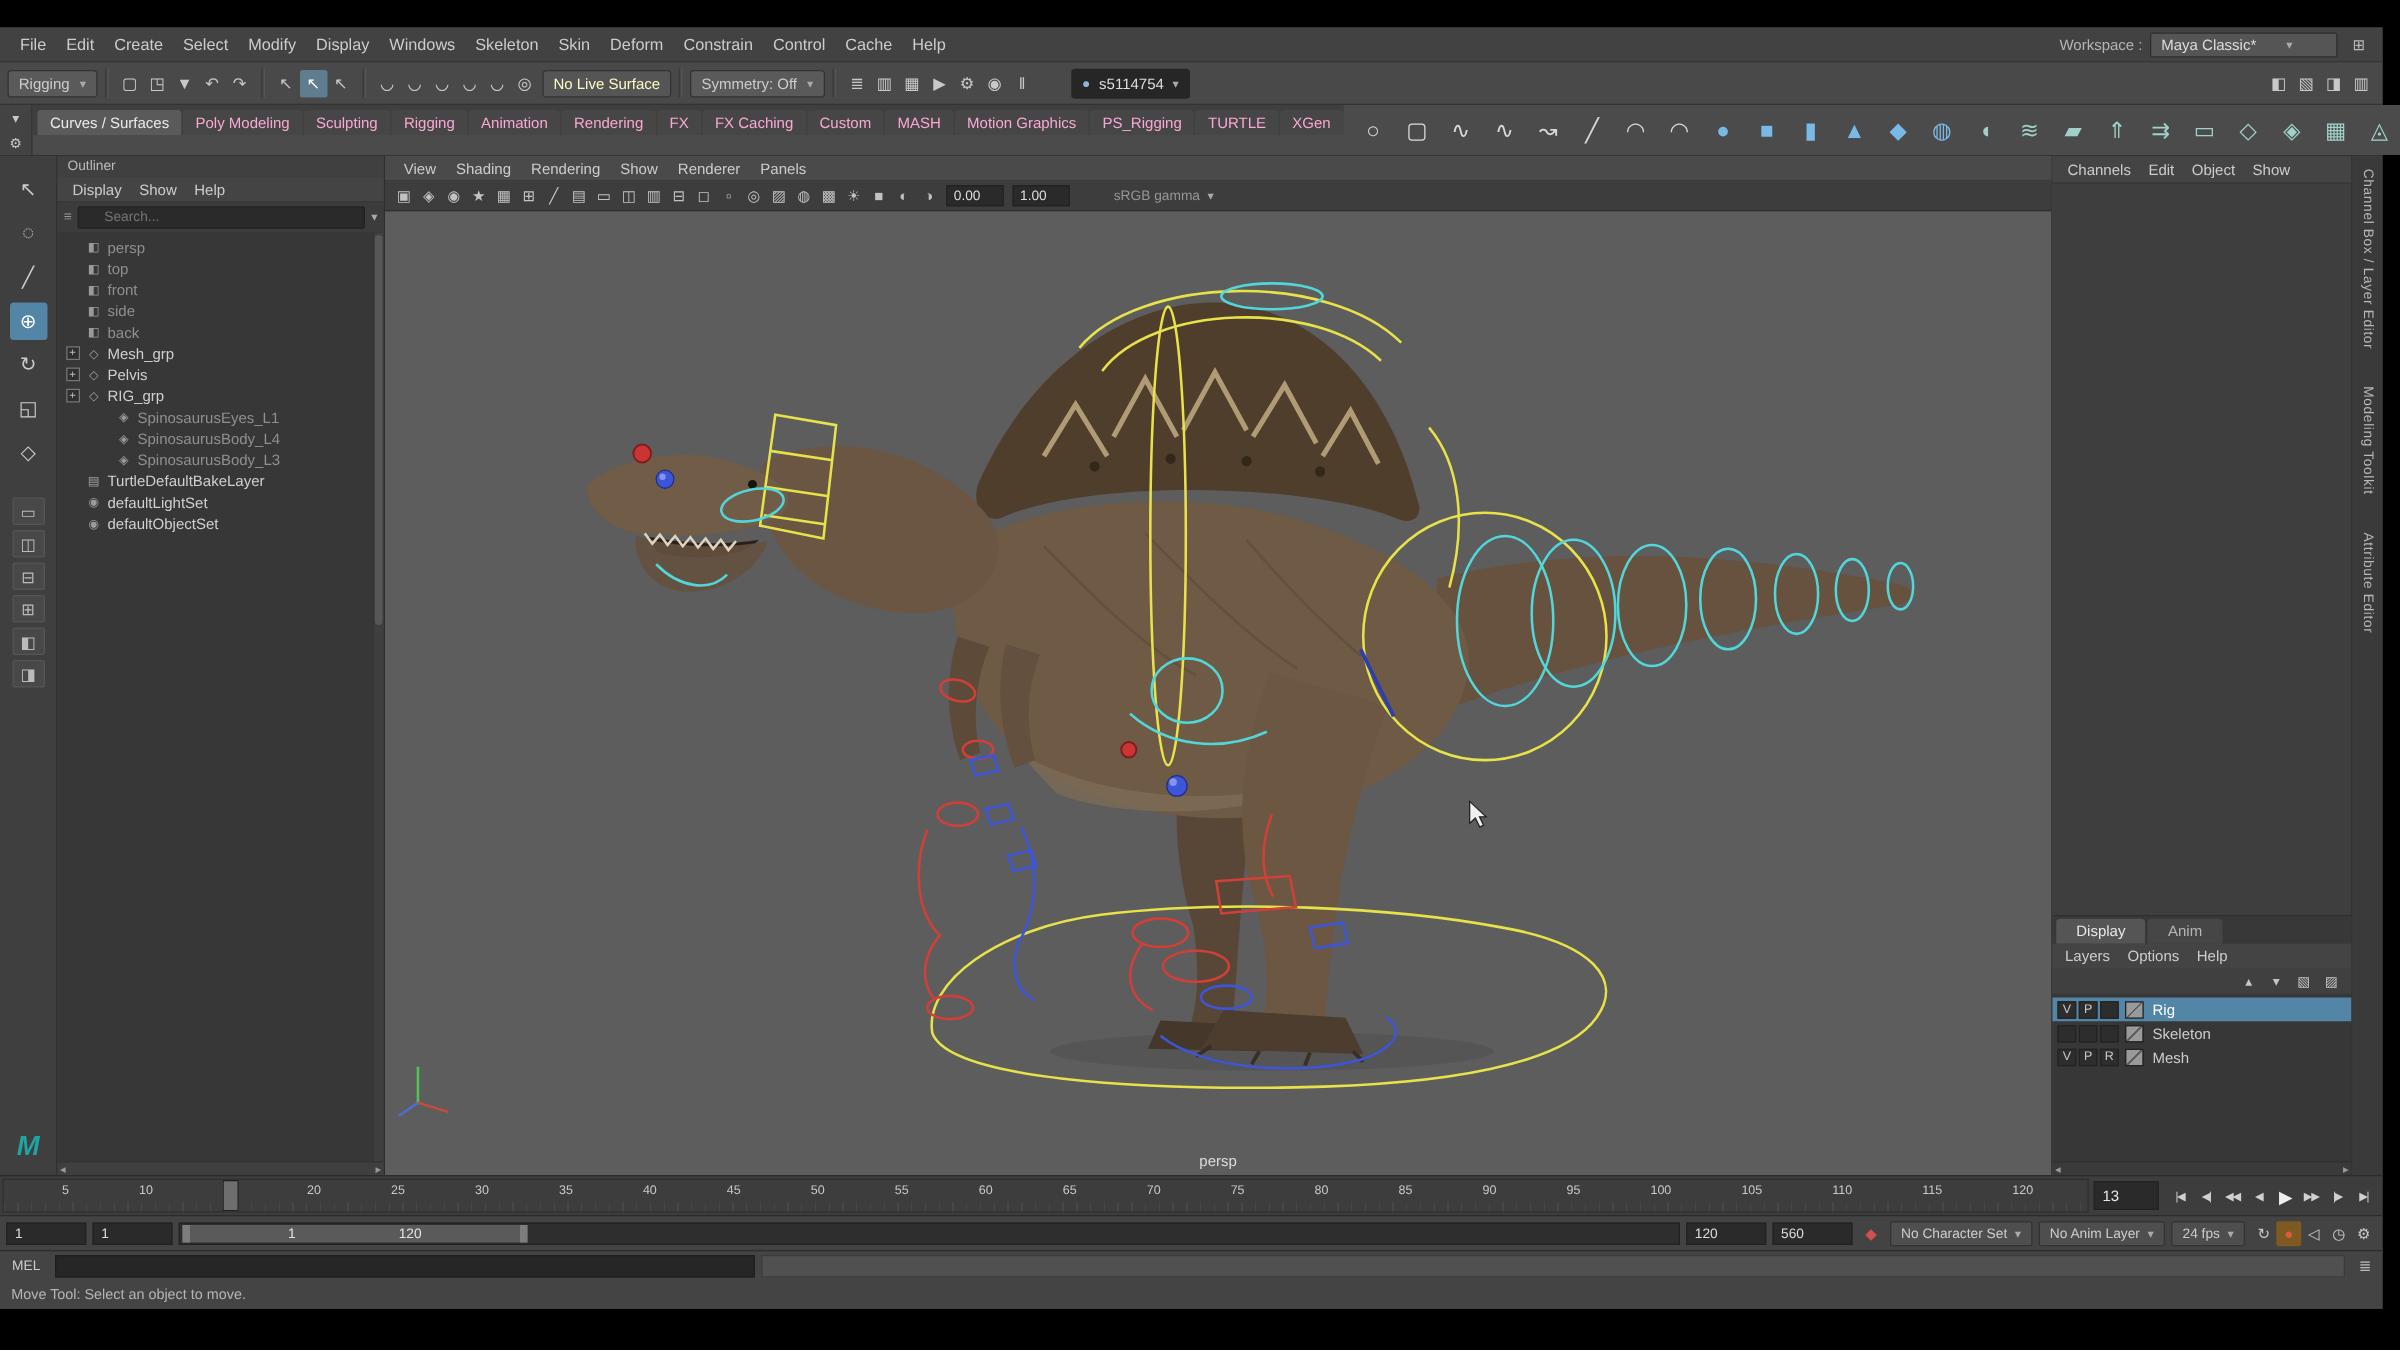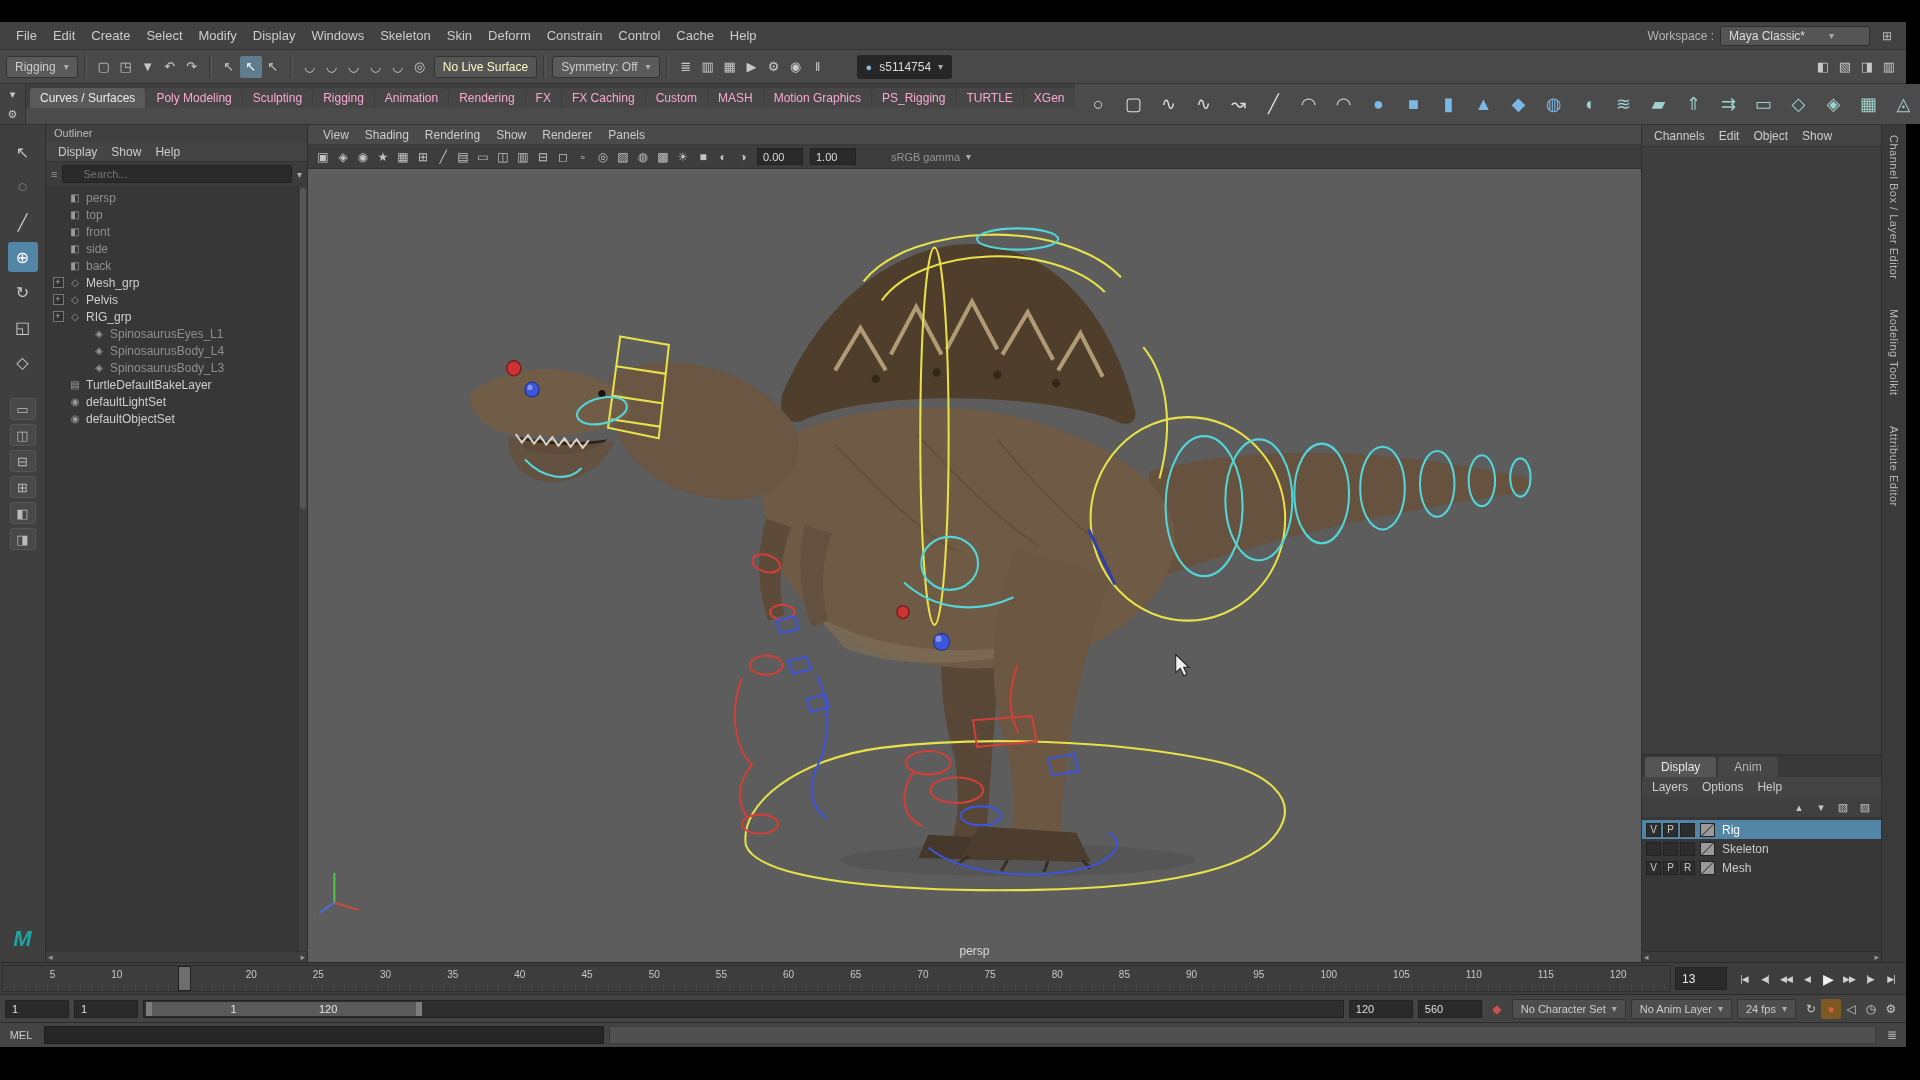--- a/index.html
+++ b/index.html
@@ -739,14 +739,17 @@
       </div>
   </div>
 
   <div class="commandrow">
     <span class="cmd-label">MEL</span>
     <input class="cmd-input" value="" style="">
     <span class="cmd-result"></span>
     <span class="cmd-history-btn">≣</span>
   </div>
 
+  <div class="helprow">
+    <span>Move Tool: Select an object to move.</span>
+  </div>
 
 </div>
 
 </body></html>

